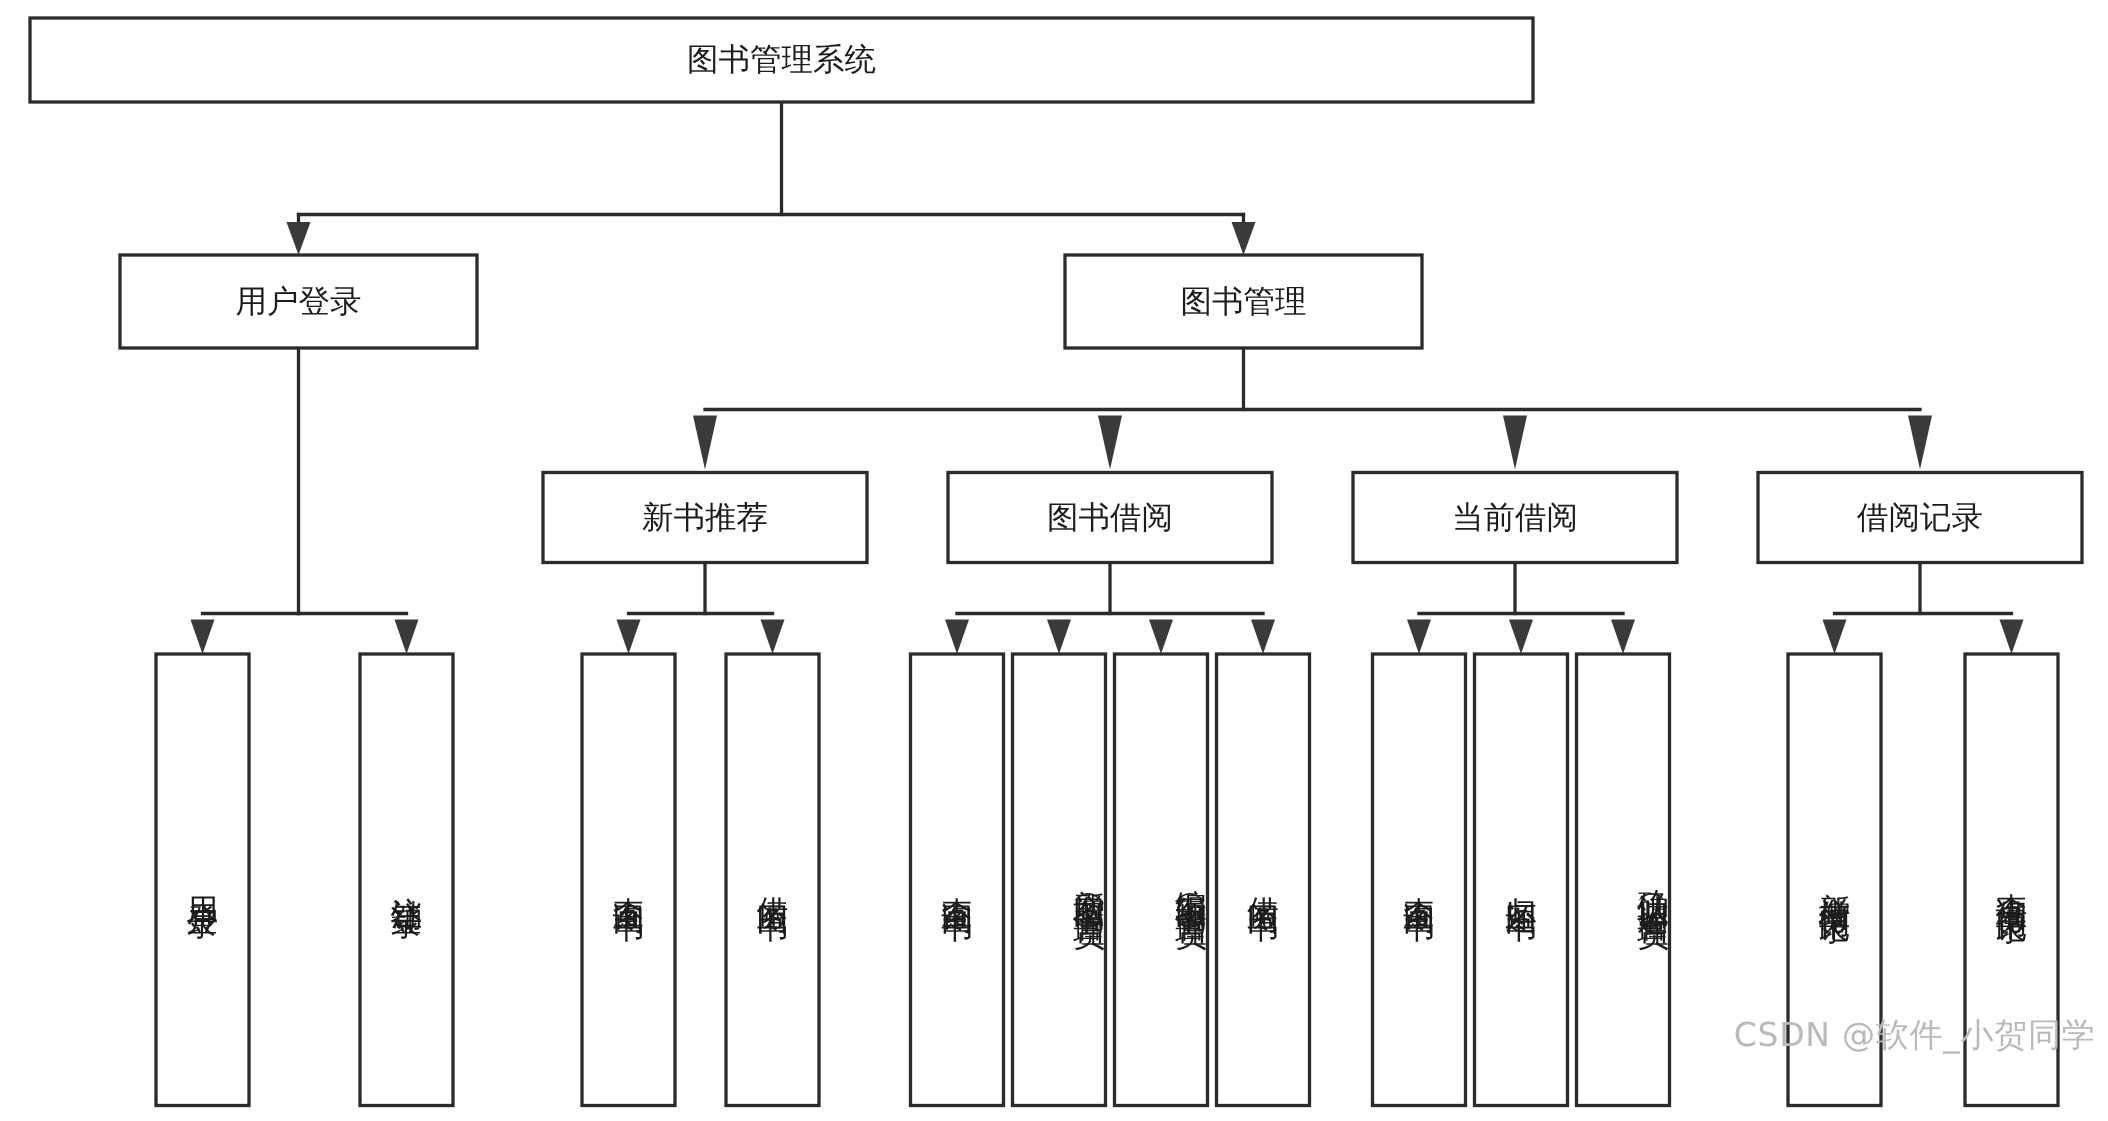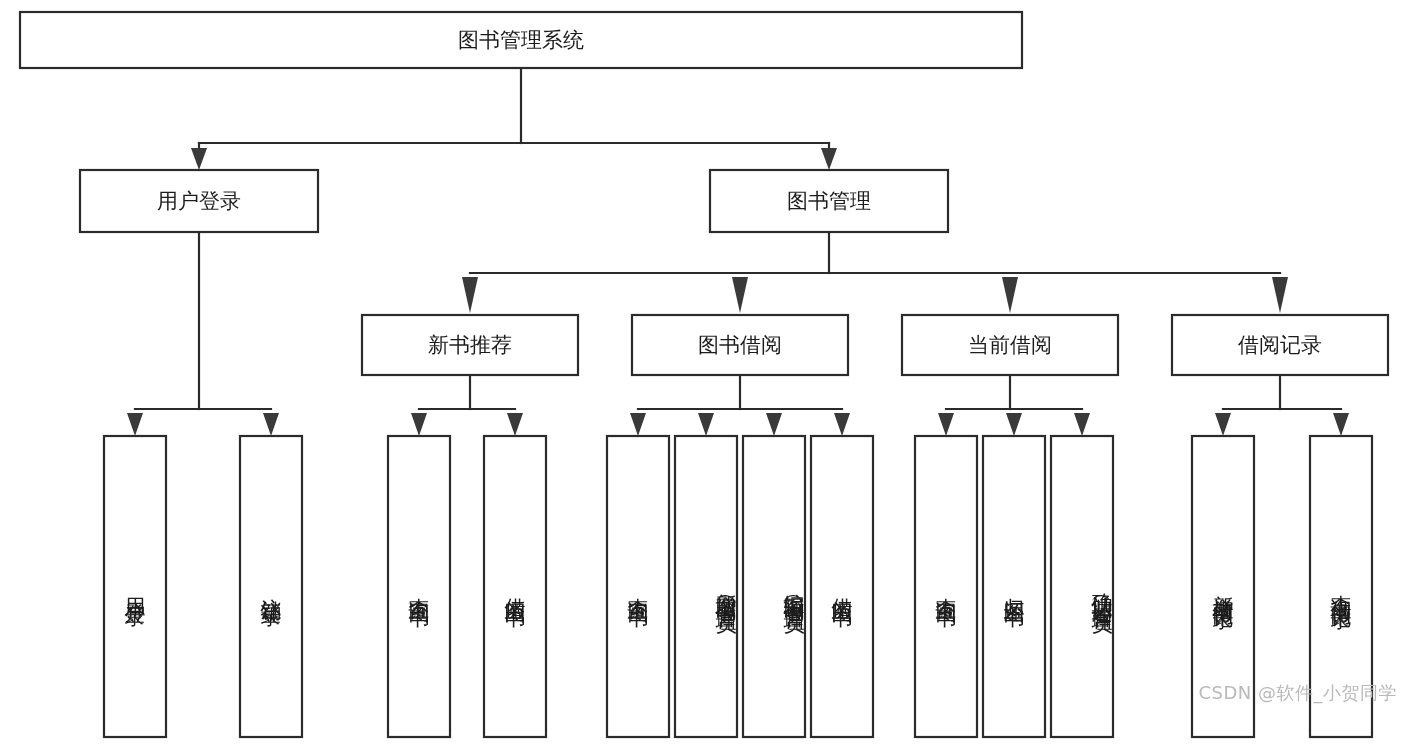--- a/index.html
+++ b/index.html
@@ -61,21 +61,21 @@
     justify-content: center;
     letter-spacing: 3px;
     white-space: nowrap;
     pointer-events: none;
   }
   #watermark {
     position: absolute;
     right: 8px;
     bottom: 4px;
     font-family: "DejaVu Sans", "Liberation Sans", sans-serif;
-    font-size: 18px;
+    font-size: 22px;
     color: #b9b9b9;
     letter-spacing: 0.5px;
     user-select: none;
   }
 </style>
 </head>
 <body>
 
 <div id="diagram-root">
 

